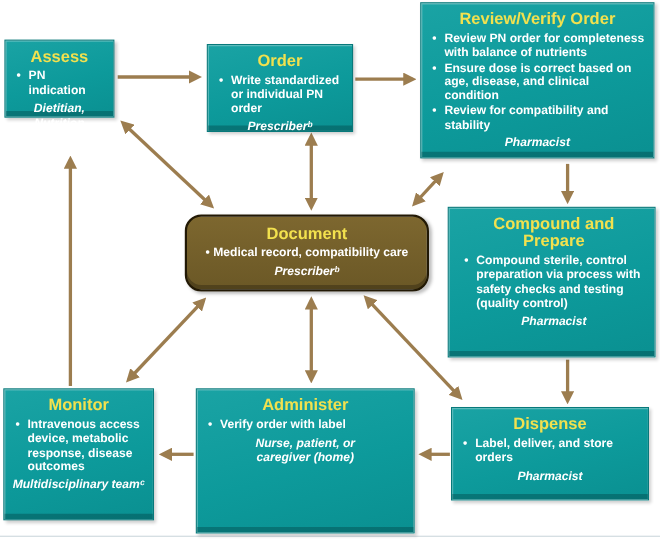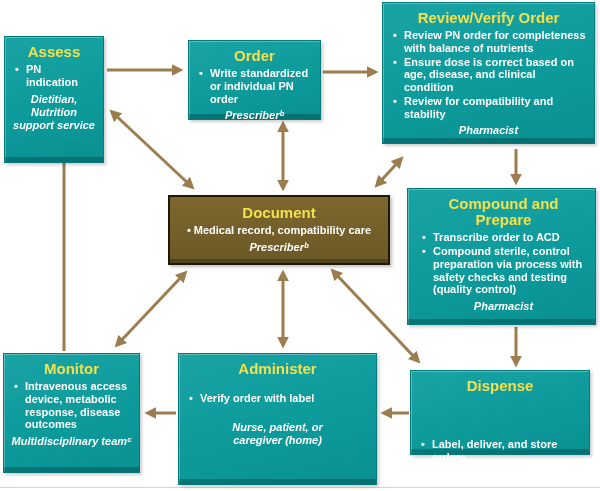--- a/index.html
+++ b/index.html
@@ -35,28 +35,28 @@
   .bullets li{position:relative;padding-left:11px;margin:0 0 1px 0;}
   .bullets li::before{content:"\2022";position:absolute;left:0;top:0;}
   .bullets.center-bullets{text-align:center;padding:0;}
   .bullets.center-bullets li{padding-left:0;}
   .bullets.center-bullets li::before{content:"\2022\00a0";position:static;}
   .box-role{
     font-size:11px;font-style:italic;font-weight:bold;text-align:center;
     margin-top:3px;line-height:1.18;
   }
   .box-role.constrained{margin-left:auto;margin-right:auto;}
-  #box-assess   {left:4px;  top:36px;  width:100px;height:127px;}
+  #box-assess   {left:4px;  top:36px;  width:100px;height:71px;}
   #box-order    {left:188px;top:40px;  width:133px;height:80px;}
   #box-review   {left:382px;top:2px;   width:213px;height:142px;}
-  #box-document {left:168px;top:195px; width:222px;height:70px;justify-content:center;}
+  #box-document {left:168px;top:195px; width:222px;height:70px;justify-content:center;border-radius:15px;}
   #box-compound {left:407px;top:188px; width:189px;height:137px;padding-left:10px;}
   #box-monitor  {left:3px;  top:353px; width:137px;height:120px;}
-  #box-administer{left:178px;top:353px;width:199px;height:132px;gap:12px;}
-  #box-dispense {left:410px;top:370px; width:180px;height:85px;gap:41px;}
+  #box-administer{left:178px;top:353px;width:199px;height:132px;}
+  #box-dispense {left:410px;top:370px; width:180px;height:85px;}
   #box-assess .box-role{max-width:85px;}
   #box-administer .box-role{max-width:112px;}
   #box-compound .box-title{max-width:130px;margin-left:auto;margin-right:auto;}
   #box-monitor .box-role{max-width:120px;}
   #bottom-rule{
     position:absolute;left:0;top:487px;width:600px;height:1px;
     background:#ccd8dc;z-index:0;
   }
 </style>
 </head>
@@ -117,21 +117,20 @@
     <div class="box-title">Document</div>
     <ul class="bullets center-bullets">
       <li>Medical record, compatibility care</li>
     </ul>
     <div class="box-role">Prescriberᵇ</div>
   </div>
 
   <div class="box teal" id="box-compound">
     <div class="box-title">Compound and Prepare</div>
     <ul class="bullets">
-      <li>Transcribe order to ACD</li>
       <li>Compound sterile, control preparation via process with safety checks and testing (quality control)</li>
     </ul>
     <div class="box-role">Pharmacist</div>
   </div>
 
   <div class="box teal" id="box-monitor">
     <div class="box-title">Monitor</div>
     <ul class="bullets">
       <li>Intravenous access device, metabolic response, disease outcomes</li>
     </ul>

